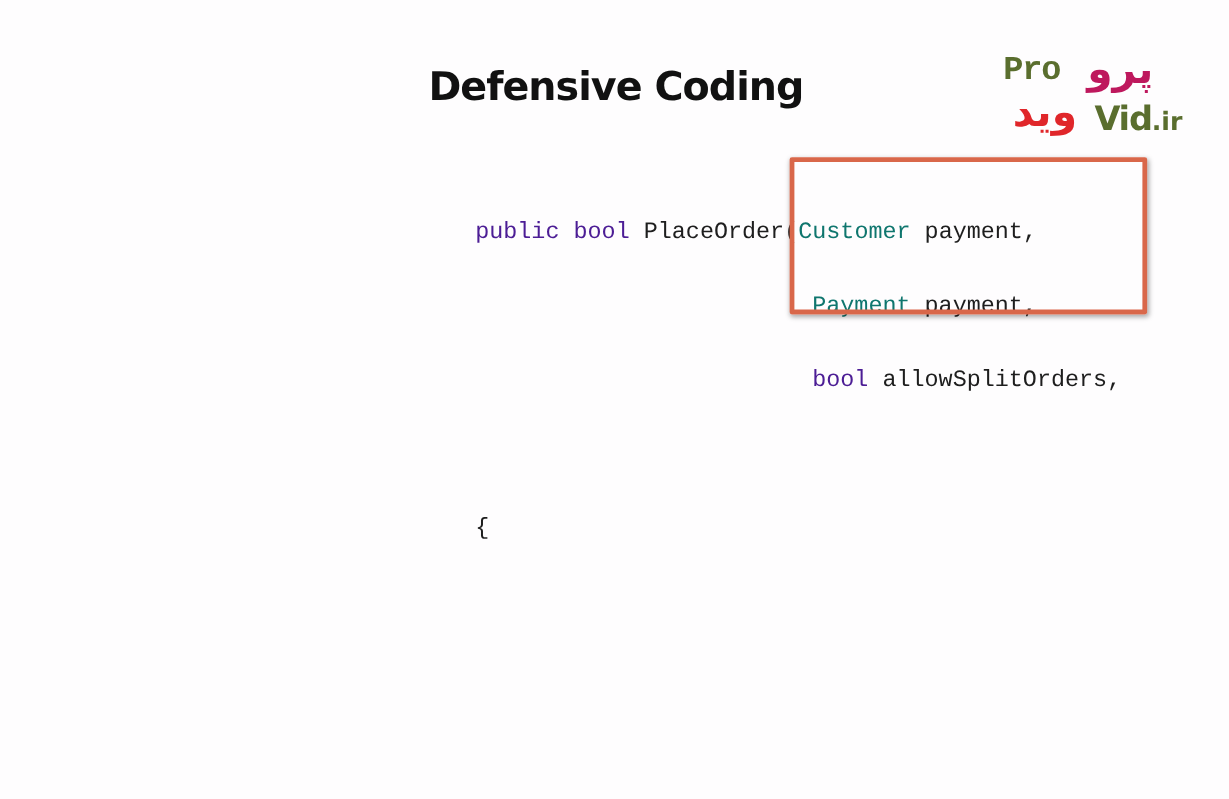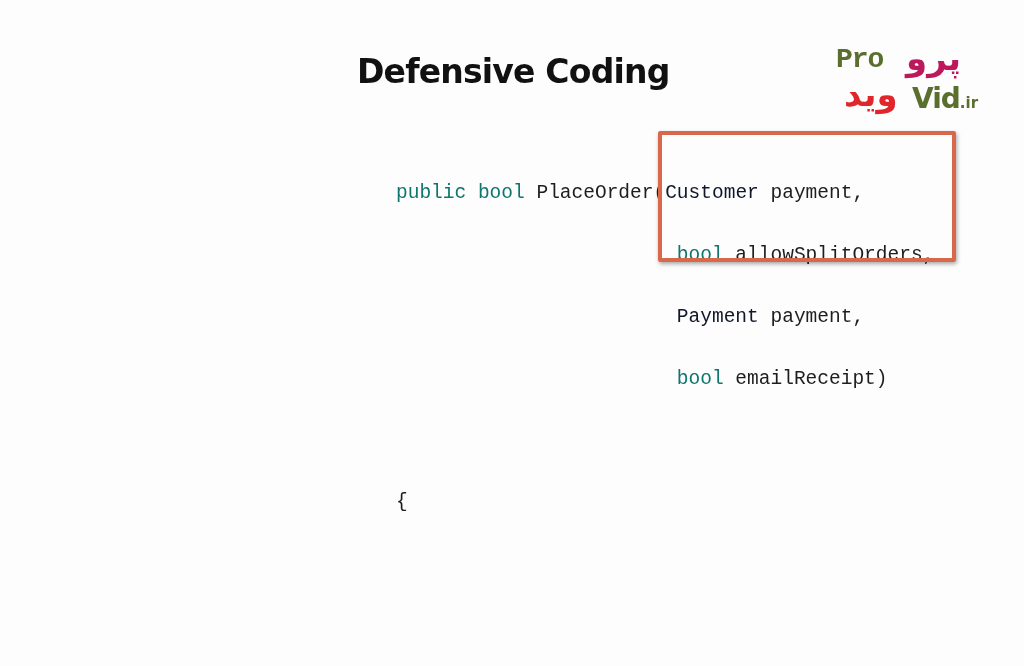--- a/index.html
+++ b/index.html
@@ -70,37 +70,37 @@
     position: absolute;
     left: 80px;
     top: 38px;
     font-family: "DejaVu Sans", sans-serif;
     font-weight: bold;
     font-size: 28px;
     color: #5a6e2e;
     letter-spacing: -1px;
   }
   .logo .ir {
-    font-size: 15px;
+    font-size: 21px;
     letter-spacing: 0;
   }
   .code {
     position: absolute;
     left: 396px;
     top: 142px;
     font-family: "Liberation Mono", "DejaVu Sans Mono", monospace;
     font-size: 19.5px;
     line-height: 20.6px;
     color: #1e1e1e;
     white-space: pre;
     margin: 0;
   }
   .code .line { display: block; height: 20.6px; }
-  .kw { color: #0f766e; }
-  .type { color: #0f172a; }
+  .kw { color: #4c1d95; }
+  .type { color: #0f766e; }
   .highlight-box {
     position: absolute;
     left: 658px;
     top: 131px;
     width: 290px;
     height: 123px;
     border: 4px solid #d9674a;
     border-radius: 2px;
     box-shadow: 1px 2px 4px rgba(0,0,0,0.35);
     pointer-events: none;
@@ -115,23 +115,22 @@
 
   <div class="logo">
     <span class="pro">Pro</span>
     <span class="fa-top">پرو</span>
     <span class="fa-bottom">وید</span>
     <span class="vid"><span>Vid</span><span class="ir">.ir</span></span>
   </div>
 
   <div class="code">
     <span class="line"><span class="kw">public</span> <span class="kw">bool</span><span> PlaceOrder(</span><span class="type">Customer</span><span> payment,</span></span>
+    <span class="line">                        <span class="type">Payment</span><span> payment,</span></span>
     <span class="line">                        <span class="kw">bool</span><span> allowSplitOrders,</span></span>
-    <span class="line">                        <span class="type">Payment</span><span> payment,</span></span>
-    <span class="line">                        <span class="kw">bool</span><span> emailReceipt)</span></span>
     <span class="line"> </span>
     <span class="line">{</span>
     
     
     
     
     
     
     
     

